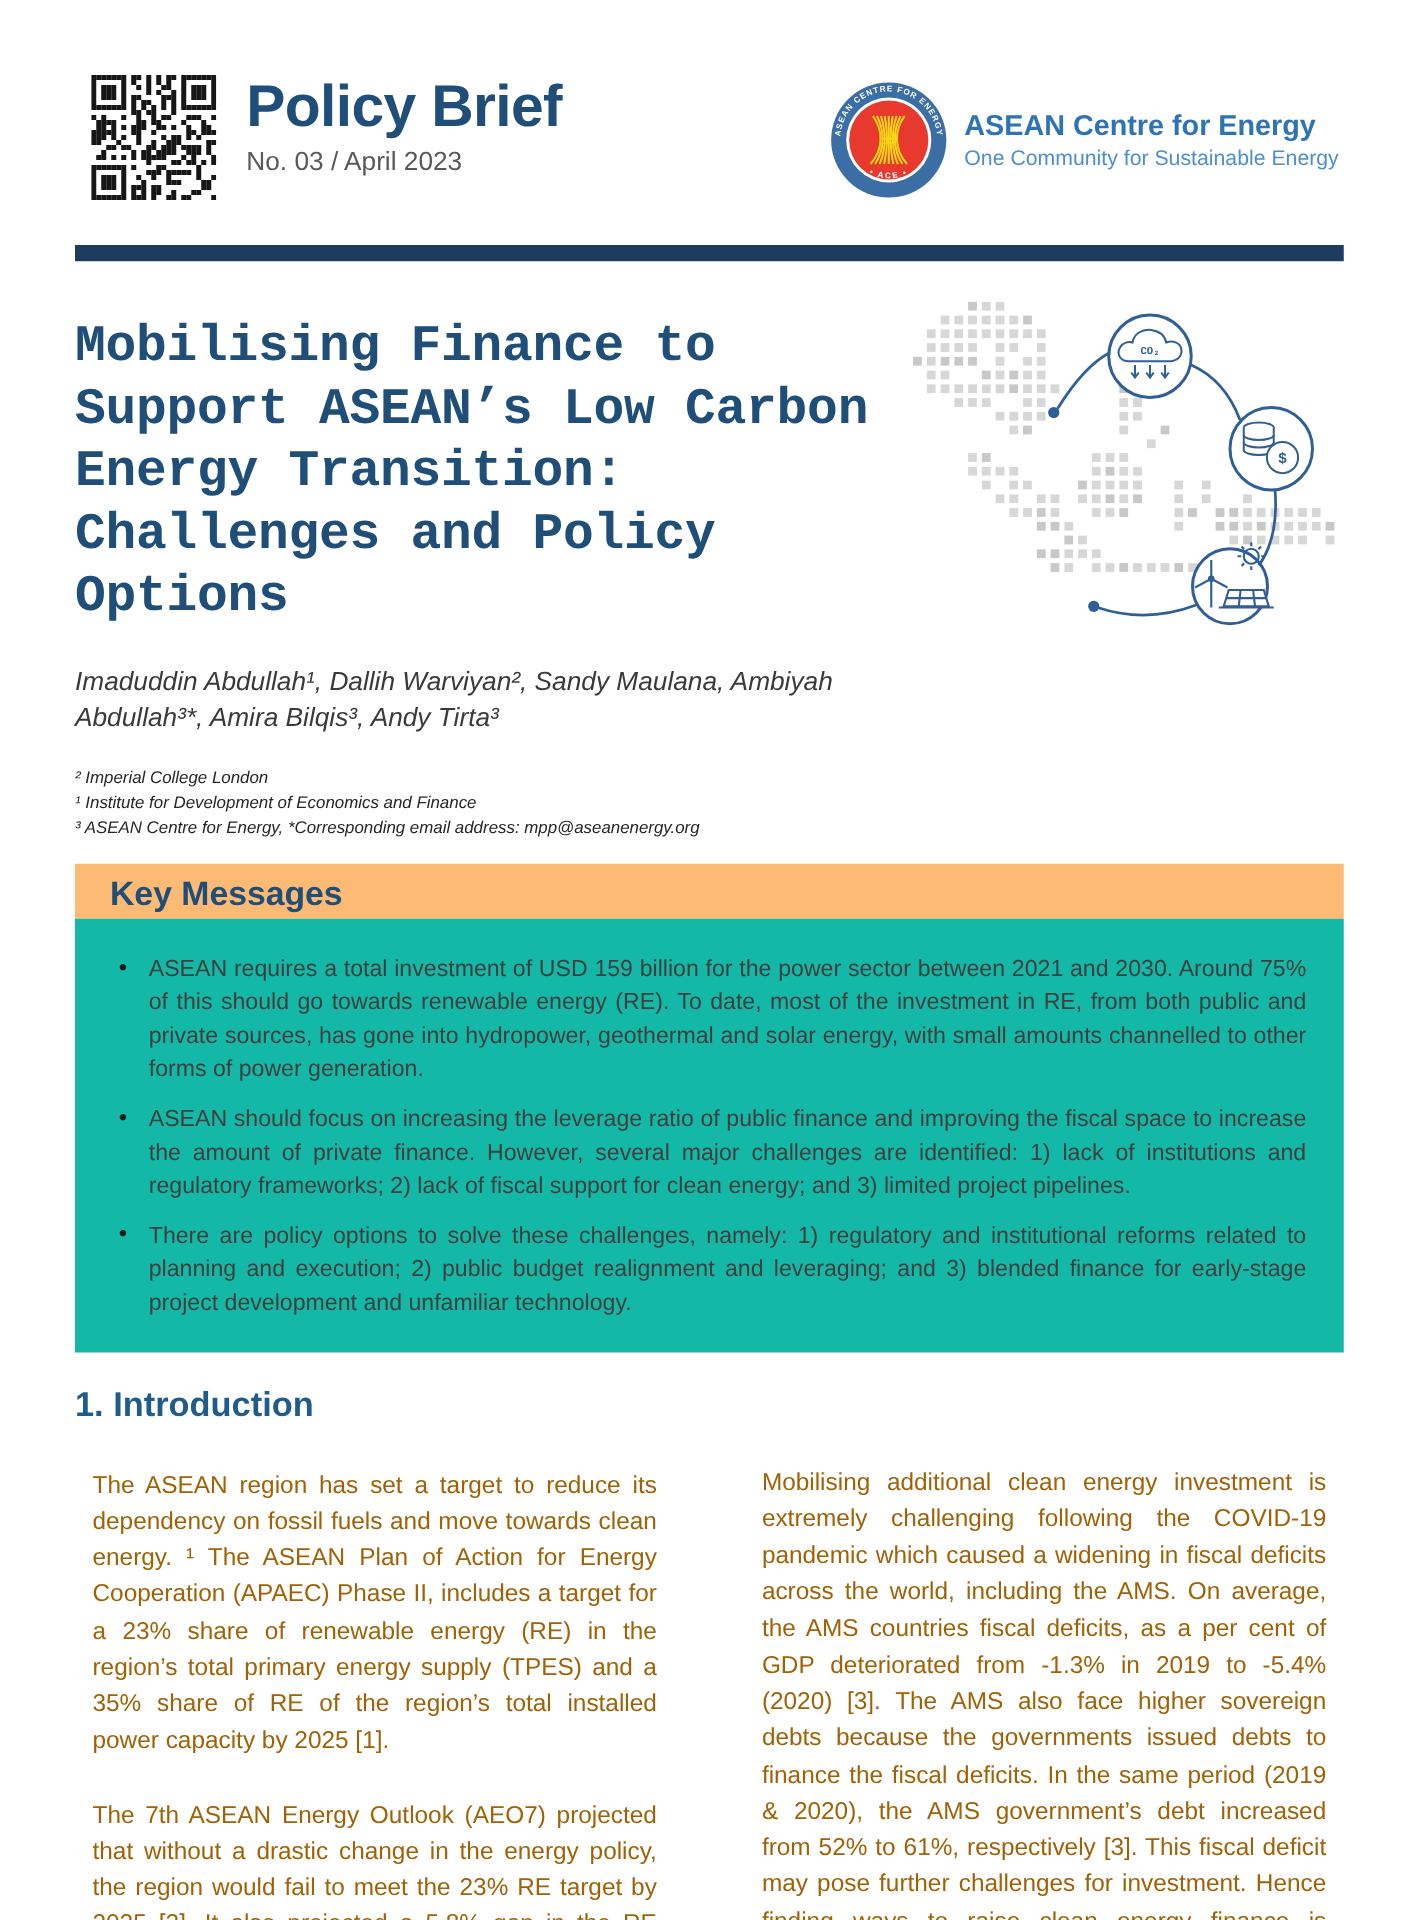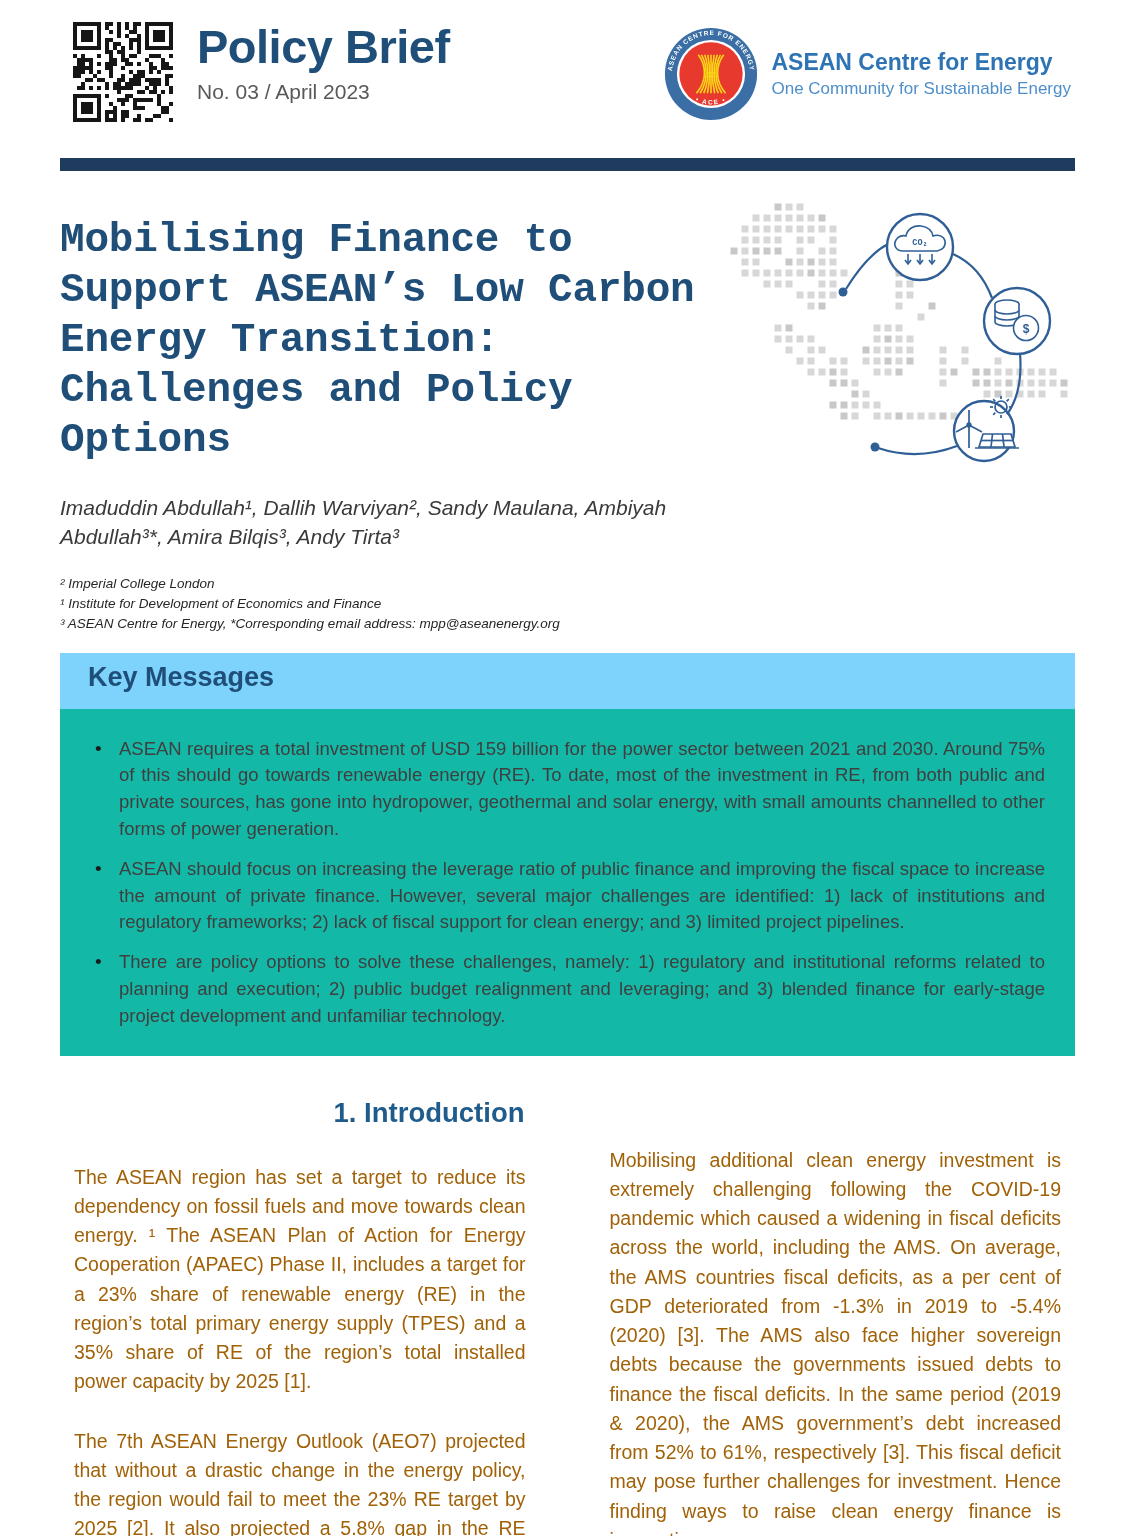--- a/index.html
+++ b/index.html
@@ -1,21 +1,21 @@
 <!DOCTYPE html>
 <html><head>
 <meta charset="utf-8">
 <style>
   html,body{margin:0;padding:0;background:#ffffff;}
   .page{width:1135px;height:1536px;position:relative;overflow:hidden;background:#fff;
         font-family:"Liberation Sans","DejaVu Sans",sans-serif;}
   .content{padding:0 60px;}
 
   
-  .masthead{display:flex;align-items:flex-start;padding-top:22px;}
+  .masthead{display:flex;align-items:flex-start;padding-top:60px;}
   .qr{width:100px;height:100px;margin-left:13px;flex:0 0 auto;}
   .brand{margin-left:24px;}
   .brand-title{font-size:47px;font-weight:600;color:#1F4E79;line-height:1.05;letter-spacing:-0.5px;}
   .brand-issue{font-size:21px;color:#595959;margin-top:9px;}
   .org{margin-left:auto;display:flex;align-items:center;gap:12px;margin-top:4px;margin-right:4px;}
   .emblem{width:96px;height:96px;flex:0 0 auto;}
   .org-name{font-size:23px;font-weight:bold;color:#2E74B5;line-height:1.15;}
   .org-tag{font-size:17px;color:#4E8FCB;margin-top:3px;}
 
   .navy-bar{height:13px;background:#1F3C5F;margin-top:36px;}
@@ -23,30 +23,30 @@
   
   .title-wrap{position:relative;margin-top:44px;min-height:262px;font-family:Liberation Mono, monospace;}
   .doc-title{width:705px;font-size:41px;font-weight:700;color:#1F4E79;line-height:1.22;letter-spacing:-0.2px;}
   .title-graphic{position:absolute;top:-14px;right:-42px;width:400px;height:272px;}
 
   .authors{margin-top:16px;width:700px;font-style:italic;font-size:21px;color:#3A3A3A;line-height:1.4;}
   .affiliations{margin-top:22px;font-style:italic;font-size:13.5px;color:#262626;line-height:1.5;}
 
   
   .km{margin-top:18px;}
-  .km-header{background:#7dd3fc;color:#1F4E79;font-weight:700;font-size:27px;padding:9px 28px 16px;}
+  .km-header{background:#fdba74;color:#1F4E79;font-weight:700;font-size:27px;padding:9px 28px 4px;}
   .km-body{background:#14b8a6;padding:14px 30px 26px 26px;}
   .km-item{position:relative;padding-left:33px;font-size:18.5px;line-height:1.45;color:#3F3F3F;
            text-align:justify;margin-top:13px;}
   .km-item::before{content:"•";position:absolute;left:9px;top:-1px;font-size:19px;color:#1a1a1a;}
 
   
   .columns{display:flex;gap:56px;margin-top:26px;}
   .col{flex:1;min-width:0;}
-  .sec-heading{font-size:27.5px;font-weight:700;color:#1F5C8C;margin:15px;text-align:right;}
+  .sec-heading{font-size:27.5px;font-weight:700;color:#1F5C8C;margin:0;}
   .col-left .sec-heading{margin-bottom:34px;}
   .col-right{padding-top:64px;}
   .bodyp{font-size:19.5px;line-height:1.5;color:#a16207;text-align:justify;margin:0 14px 30px;}
 </style>
 </head>
 <body>
 
 <div class="page">
   <div class="content">
 

